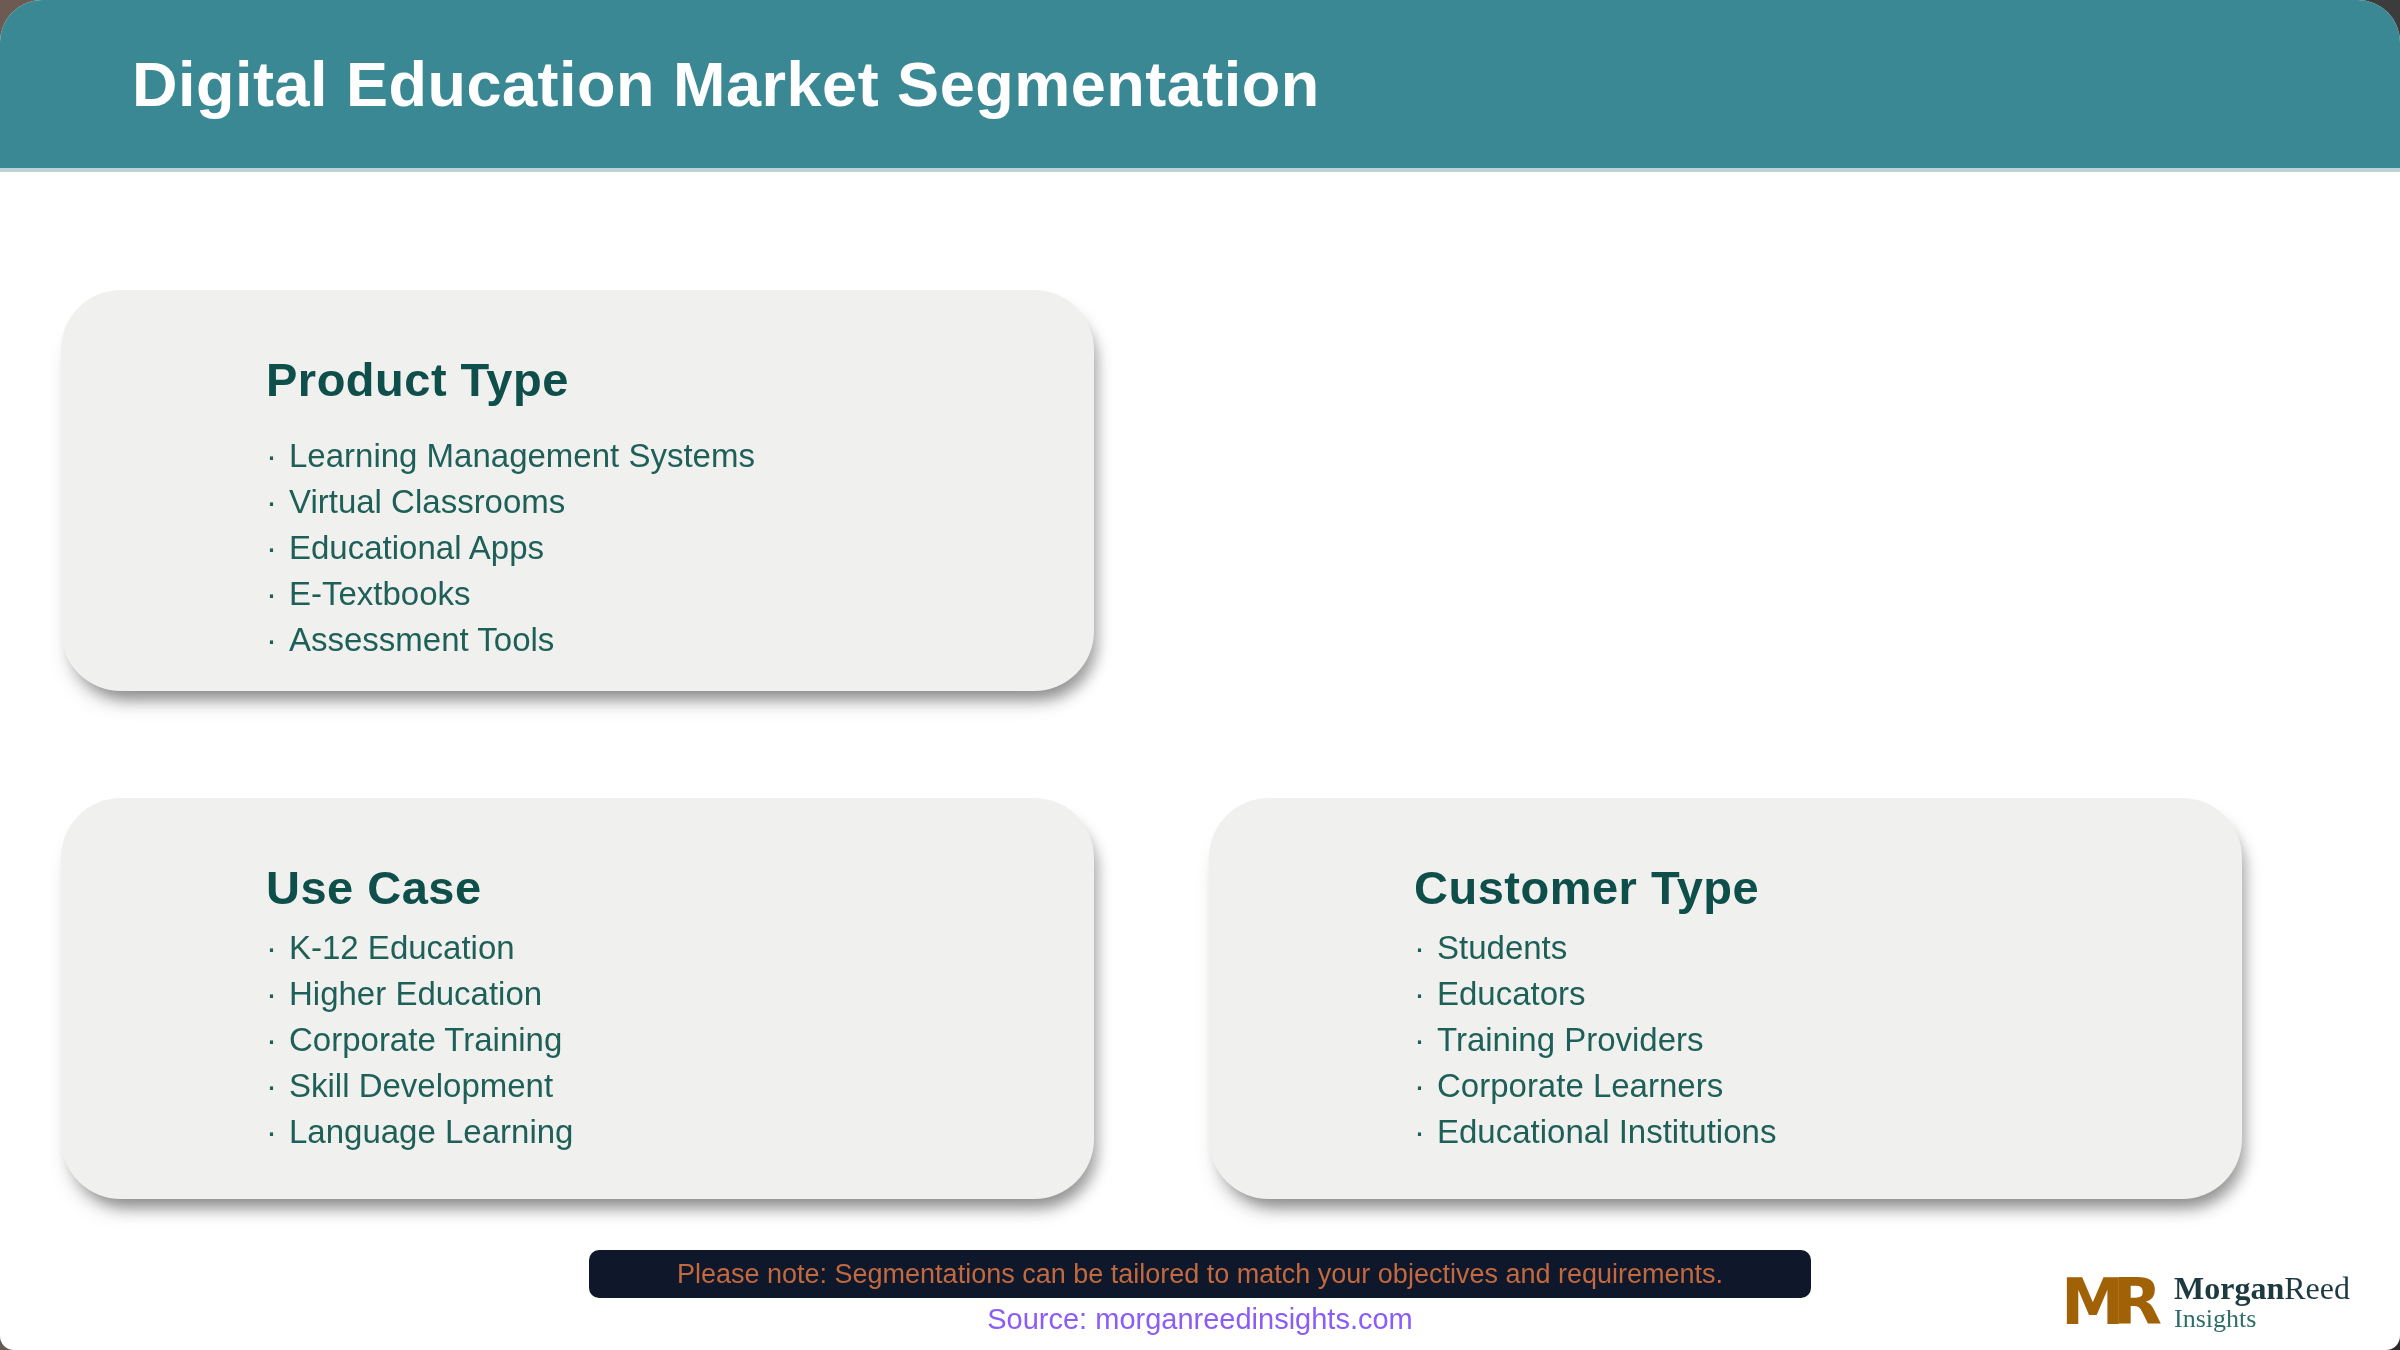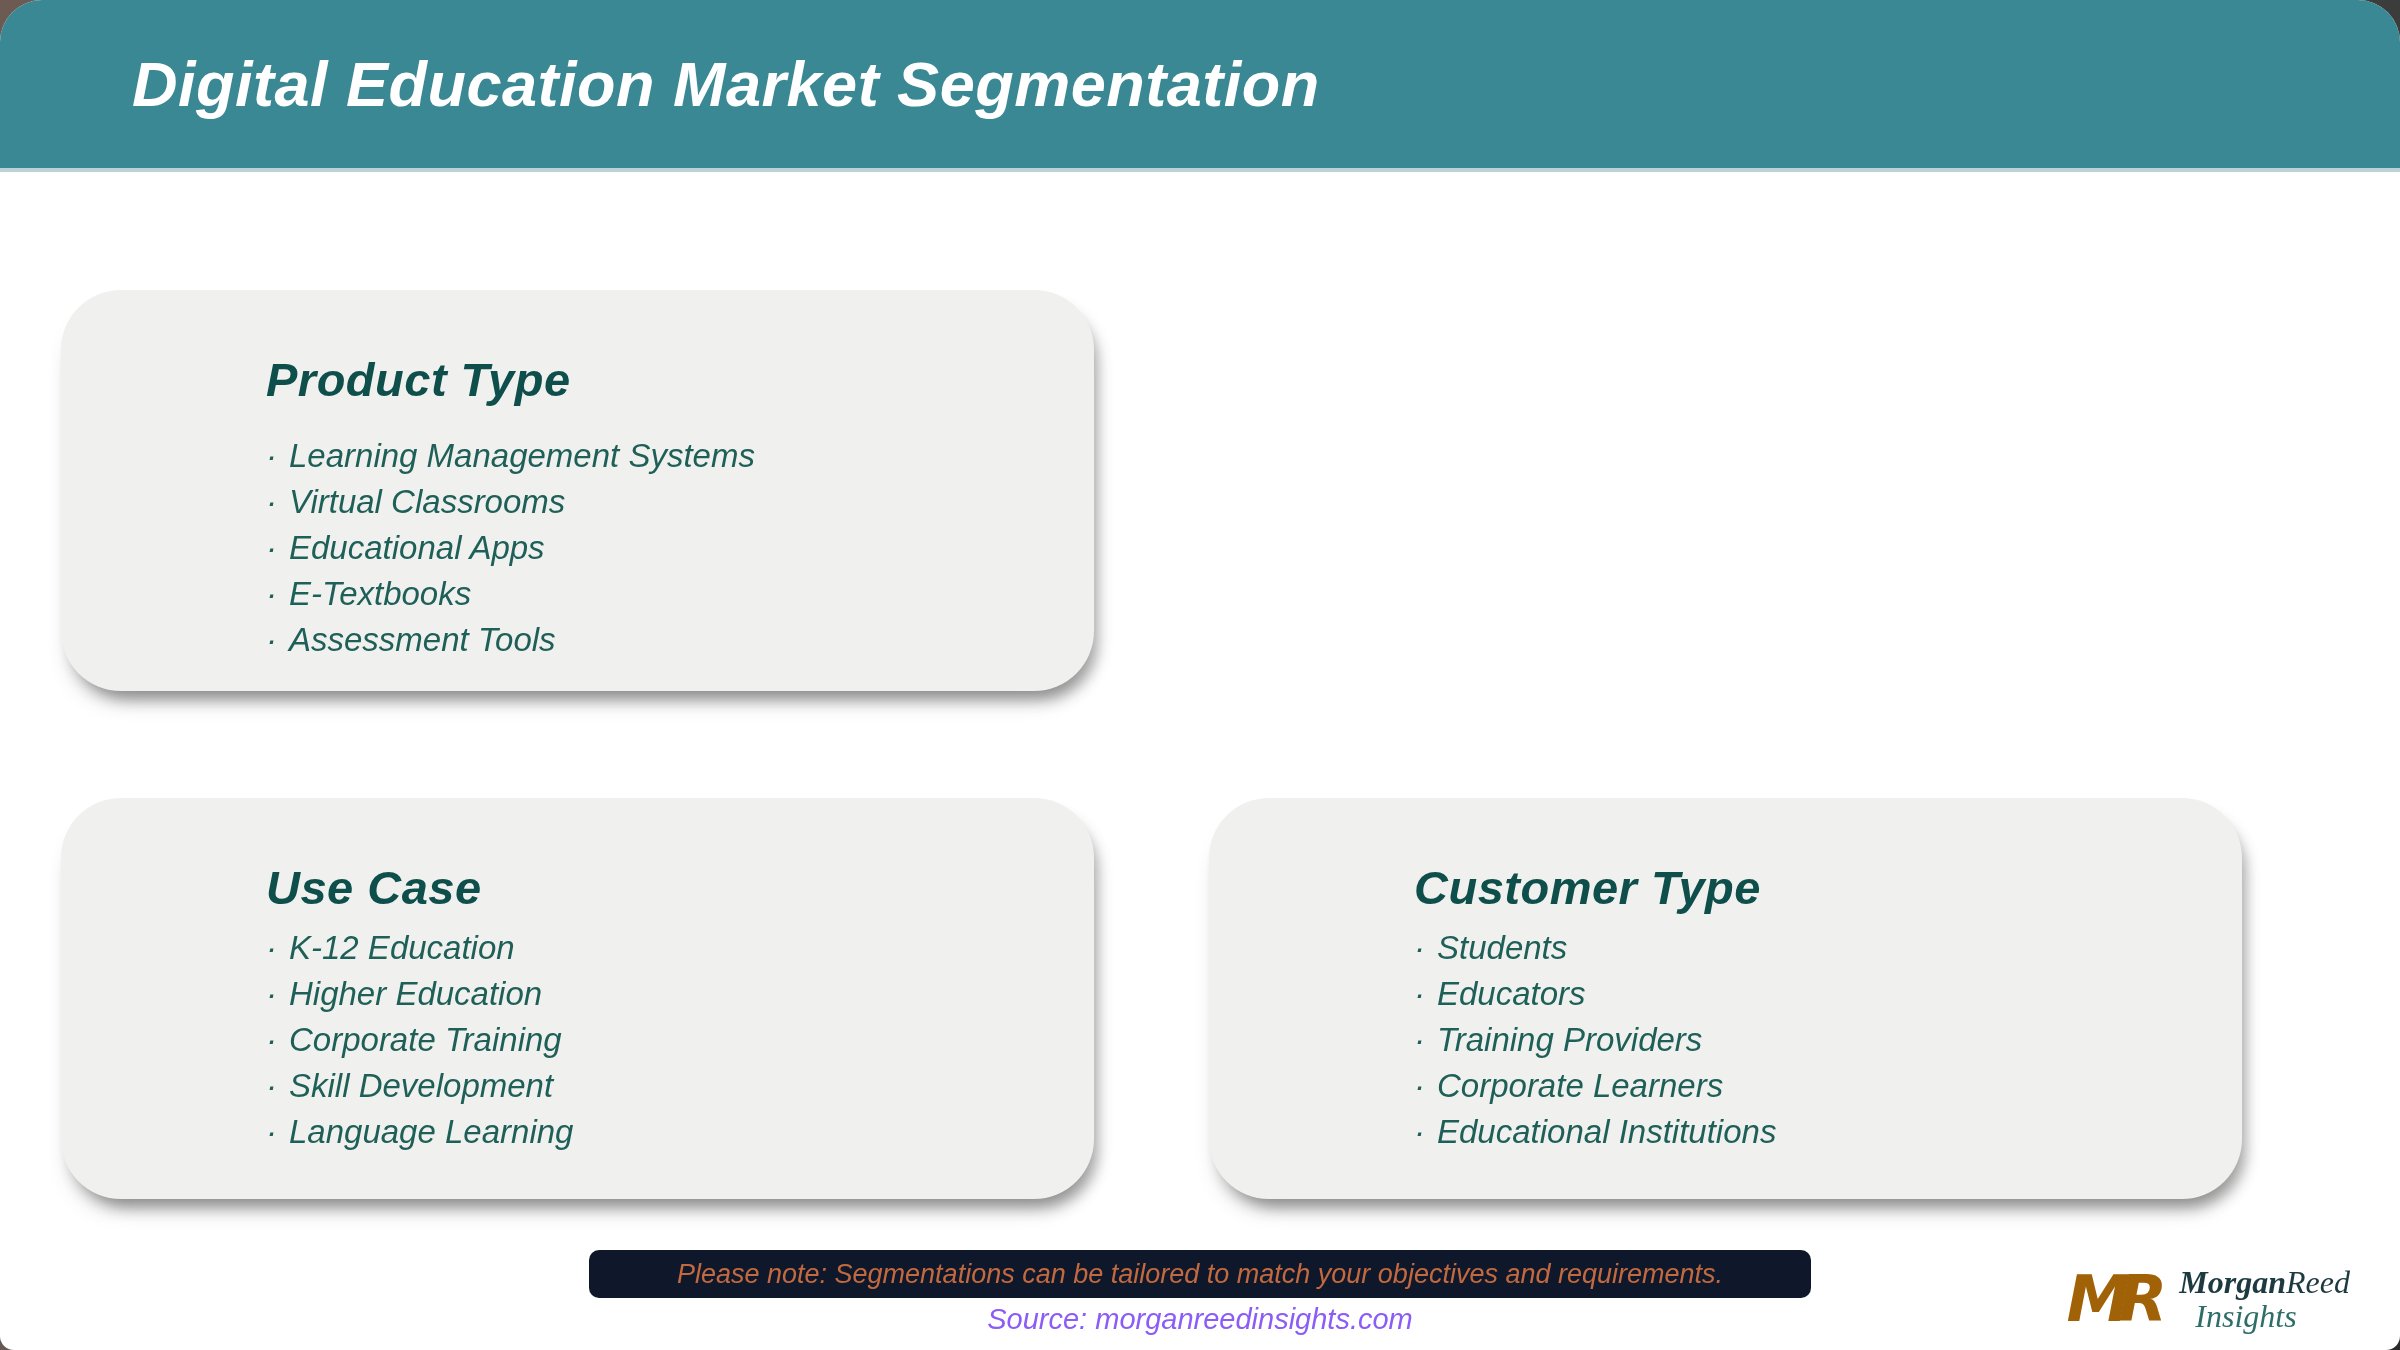--- a/index.html
+++ b/index.html
@@ -10,21 +10,20 @@
     background: linear-gradient(110deg, #6d5a52 0%, #58595b 55%, #2a2a2a 100%);
     font-family: "Liberation Sans", sans-serif;
     overflow: hidden;
   }
   .slide {
     position: absolute;
     inset: 0;
     background: #ffffff;
     border-radius: 42px 42px 14px 14px;
     overflow: hidden;
-    font-style: italic;
   }
   
   .topbar {
     position: absolute;
     top: 0; left: 0; right: 0;
     height: 168px;
     background: #3a8893;
     border-bottom: 4px solid #b9d3d7;
     display: flex;
     align-items: center;
@@ -120,23 +119,22 @@
   .logo-text {
     font-family: "Liberation Serif", serif;
     line-height: 1.08;
   }
   .brand-line {
     font-size: 32px;
     color: #1d3a41;
   }
   .brand-line .bold { font-weight: bold; }
   .brand-sub {
-    font-size: 32px;
+    font-size: 26px;
     color: #2e6e69;
-    margin-left: 16px;
   }
 </style>
 </head>
 <body>
 
 <div class="slide">
 
   <header class="topbar">
     <h1>Digital Education Market Segmentation</h1>
   </header>

